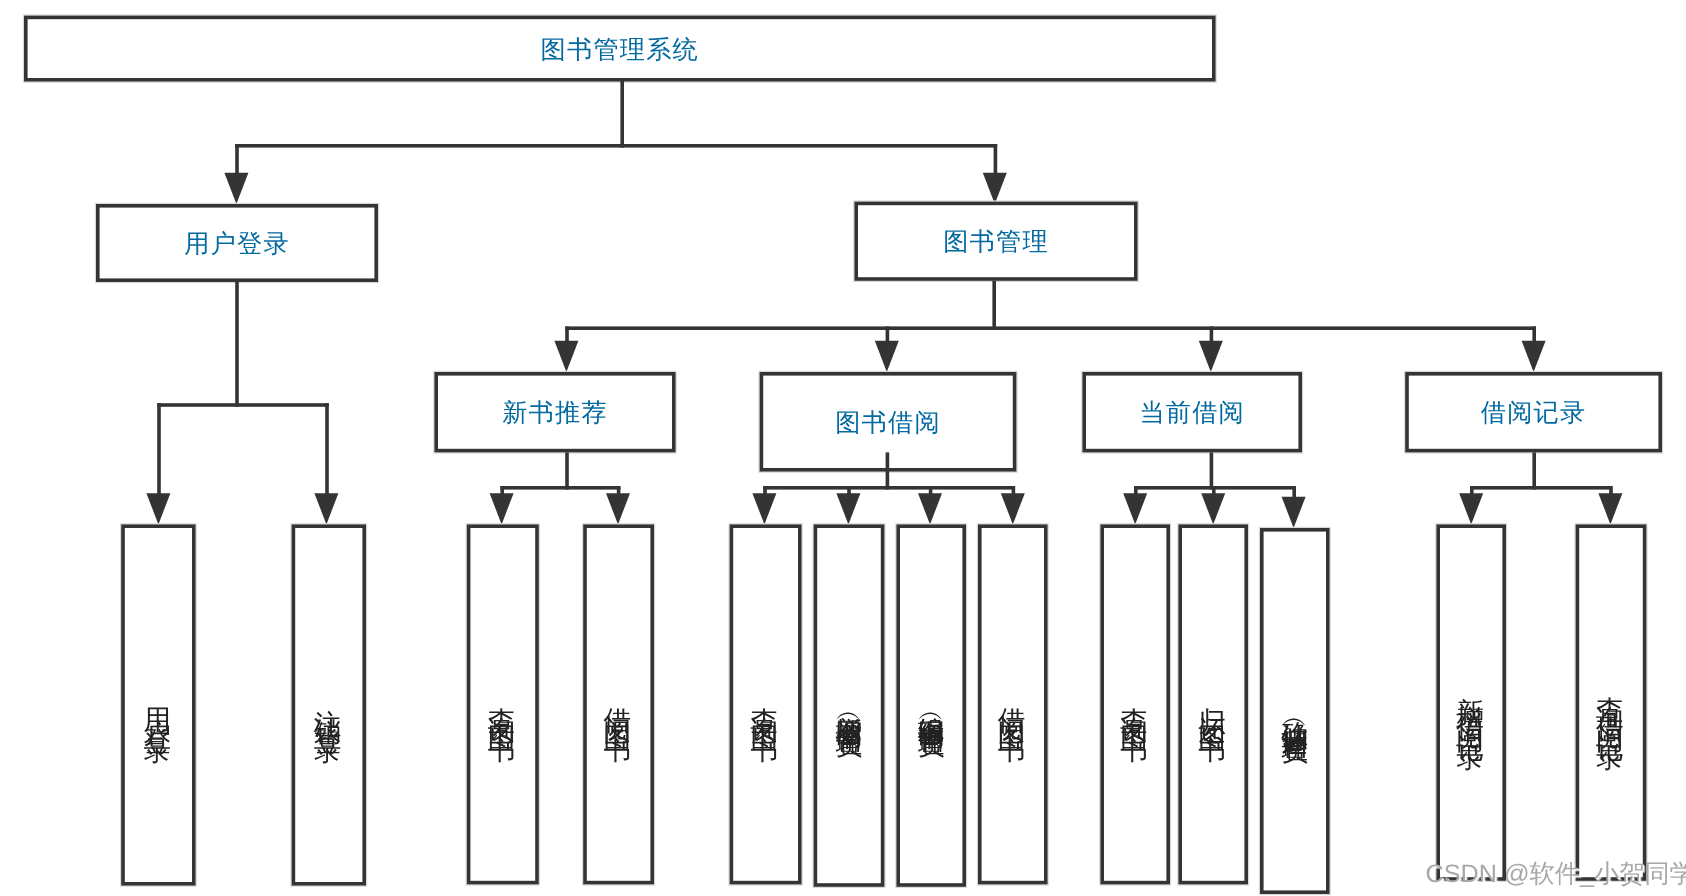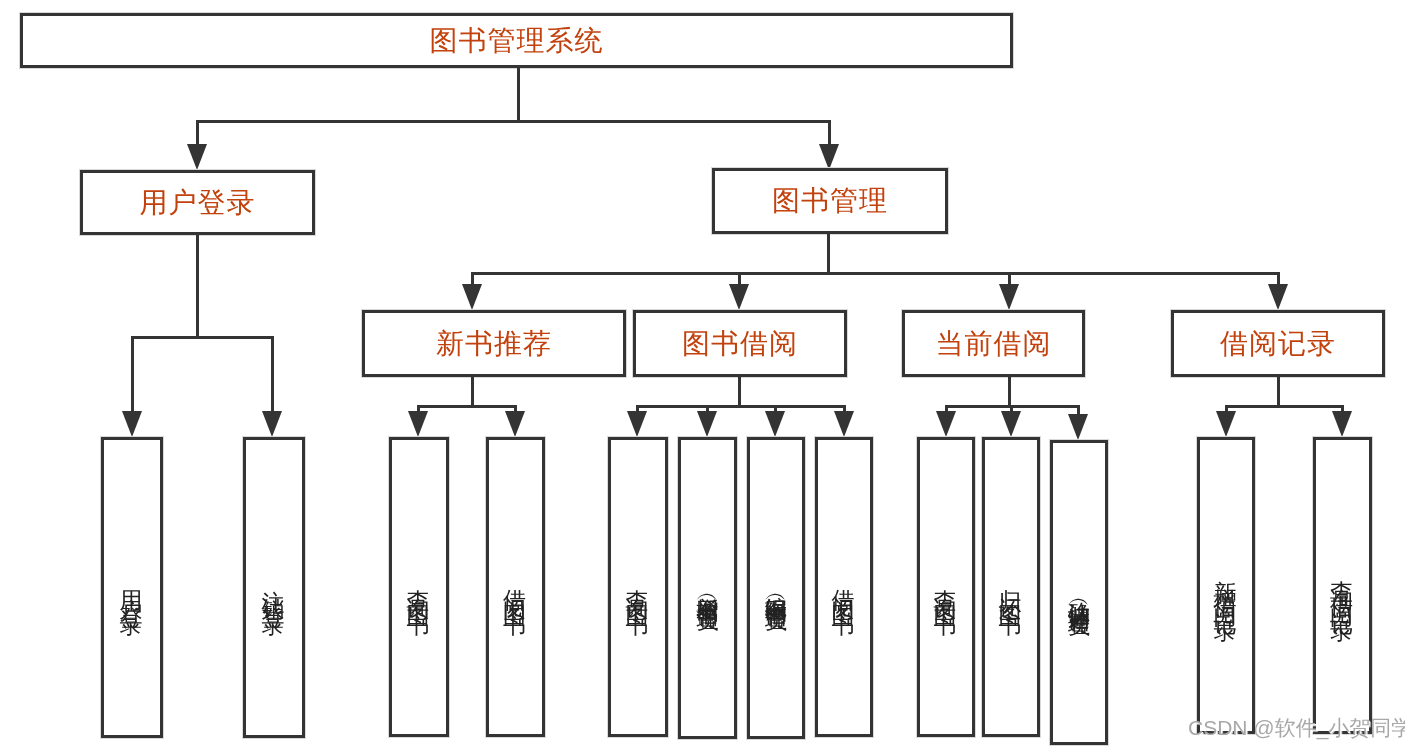--- a/index.html
+++ b/index.html
@@ -14,22 +14,22 @@
     position:absolute;
     background:#ffffff;
     border:3px solid #343434;
     box-sizing:border-box;
     display:flex;
     align-items:center;
     justify-content:center;
     box-shadow:0 0 0 1px #d9d9d9;
   }
   .hlabel{
-    font-size:28px;
-    color:#c2410c;
+    font-size:21px;
+    color:#0369a1;
     letter-spacing:1px;
     white-space:nowrap;
   }
   .vtext{
     writing-mode:vertical-rl;
     text-orientation:mixed;
     font-size:23px;
     color:#222222;
     letter-spacing:8px;
     white-space:nowrap;
@@ -90,24 +90,24 @@
   <div class="hline" style="left:471px;top:272px;width:809px;"></div>
   <div class="vline" style="left:471px;top:272px;height:16px;"></div>
   <div class="vline" style="left:738px;top:272px;height:16px;"></div>
   <div class="vline" style="left:1008px;top:272px;height:16px;"></div>
   <div class="vline" style="left:1277px;top:272px;height:16px;"></div>
   <div class="arrow" style="left:462px;top:284px;"></div>
   <div class="arrow" style="left:729px;top:284px;"></div>
   <div class="arrow" style="left:999px;top:284px;"></div>
   <div class="arrow" style="left:1268px;top:284px;"></div>
 
-  <div class="box" style="left:362px;top:310px;width:264px;height:67px;">
+  <div class="box" style="left:362px;top:310px;width:201px;height:67px;">
     <span class="hlabel">新书推荐</span>
   </div>
-  <div class="box" style="left:633px;top:310px;width:214px;height:67px;">
+  <div class="box" style="left:633px;top:310px;width:214px;height:83px;">
     <span class="hlabel">图书借阅</span>
   </div>
   <div class="box" style="left:902px;top:310px;width:183px;height:67px;">
     <span class="hlabel">当前借阅</span>
   </div>
   <div class="box" style="left:1171px;top:310px;width:214px;height:67px;">
     <span class="hlabel">借阅记录</span>
   </div>
 
   <div class="vline" style="left:471px;top:377px;height:31px;"></div>

